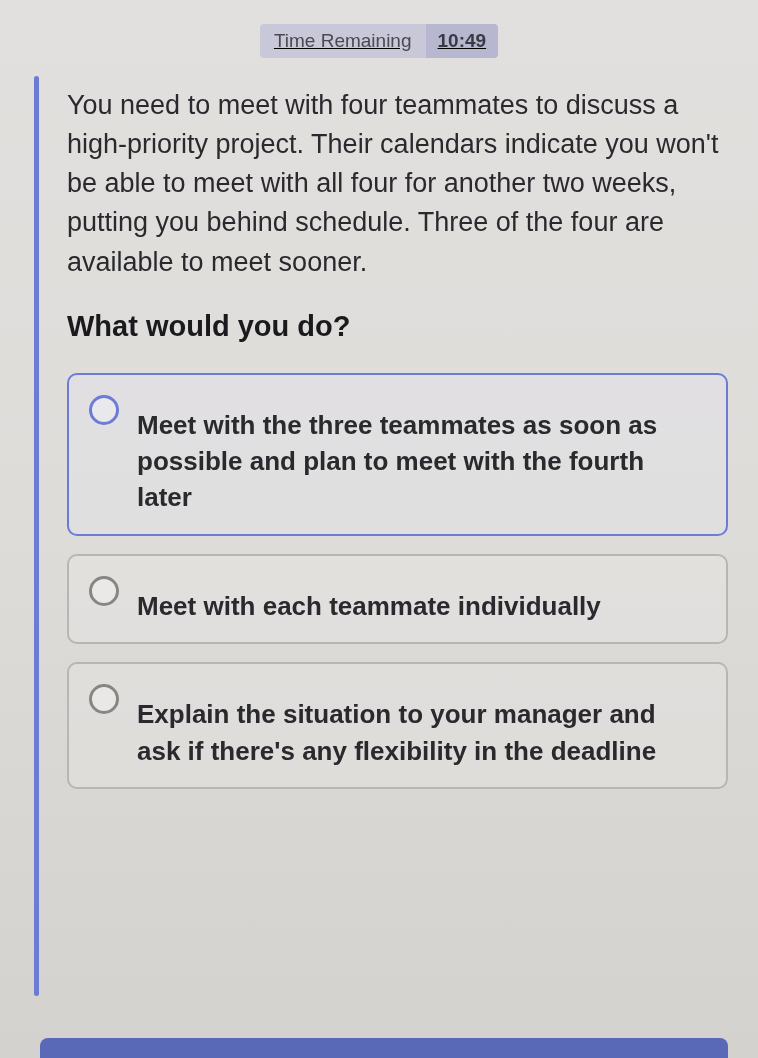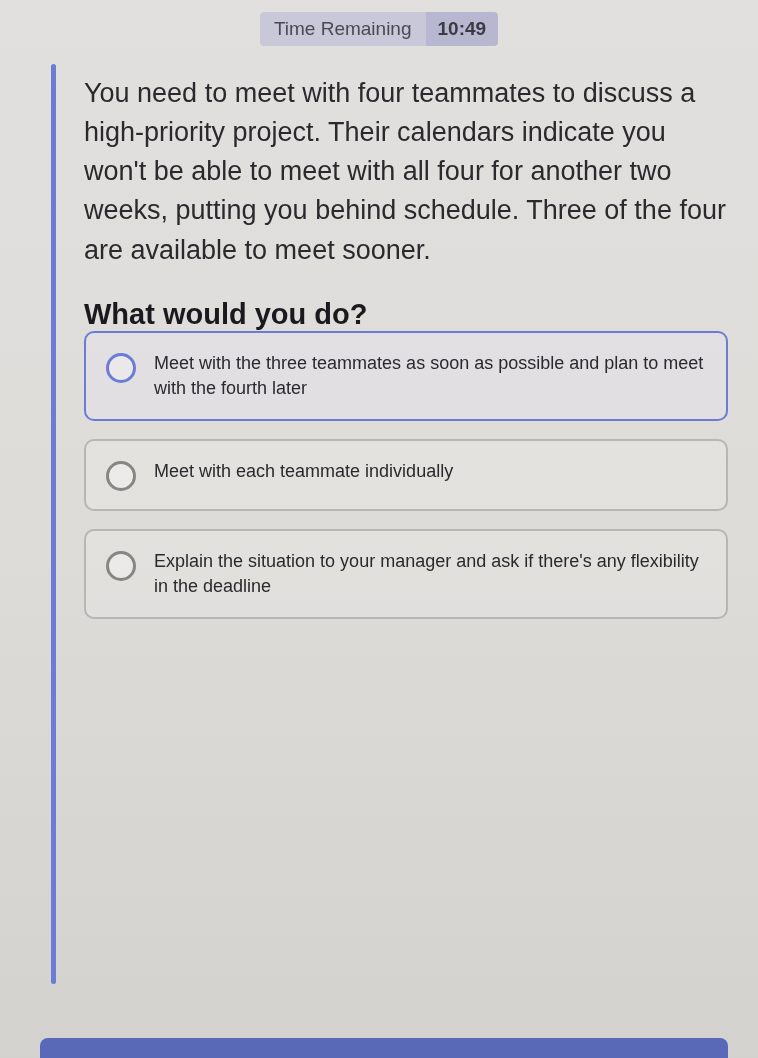--- a/index.html
+++ b/index.html
@@ -18,43 +18,44 @@
     .page {
       background: linear-gradient(to bottom, #e2e0de 0%, #dedcd9 50%, #d4d2ce 100%);
       width: 100%;
       height: 100%;
       padding: 0;
     }
     .timer-bar {
       display: flex;
       justify-content: center;
       align-items: center;
-      padding: 12px 0 18px 0;
+      padding: 24px 0 18px 0;
       gap: 10px;
+      text-decoration: underline;
     }
     .timer-label {
       background: #c9c8d8;
       color: #4a4a52;
       font-size: 19px;
       font-weight: 500;
       padding: 6px 14px;
       border-radius: 4px 0 0 4px;
     }
     .timer-value {
       background: #b8b7d0;
       color: #3a3a42;
       font-size: 19px;
       font-weight: 700;
       padding: 6px 12px;
       border-radius: 0 4px 4px 0;
       margin-left: -10px;
     }
     .content-wrapper {
       display: flex;
-      padding: 0 30px 0 51px;
+      padding: 0 30px 0 34px;
       position: relative;
     }
     .blue-bar {
       width: 5px;
       background: #6b7bd6;
       border-radius: 3px;
       margin-right: 28px;
       align-self: stretch;
       min-height: 920px;
       flex-shrink: 0;
@@ -67,20 +68,21 @@
       font-size: 27px;
       line-height: 1.45;
       color: #2a2a2e;
       font-weight: 500;
       margin-bottom: 28px;
     }
     .question-text {
       font-size: 29px;
       font-weight: 700;
       color: #1a1a1e;
+      margin-bottom: 30px;
     }
     .options {
       display: flex;
       flex-direction: column;
       gap: 18px;
     }
     .option {
       display: flex;
       align-items: flex-start;
       padding: 18px 20px;
@@ -101,25 +103,26 @@
       border: 3px solid #888682;
       border-radius: 50%;
       flex-shrink: 0;
       margin-top: 2px;
       background: rgba(255,255,255,0.3);
     }
     .option.selected .radio {
       border-color: #6b7bd6;
     }
     .option-text {
-      font-size: 18px;
+      font-size: 26px;
       line-height: 1.4;
       color: #2a2a2e;
-      font-weight: 400;
+      font-weight: 700;
       flex: 1;
+      margin-top: 14px;
     }
     .bottom-button {
       position: absolute;
       bottom: 0;
       left: 40px;
       right: 30px;
       height: 20px;
       background: #5a68b8;
       border-radius: 8px 8px 0 0;
     }

